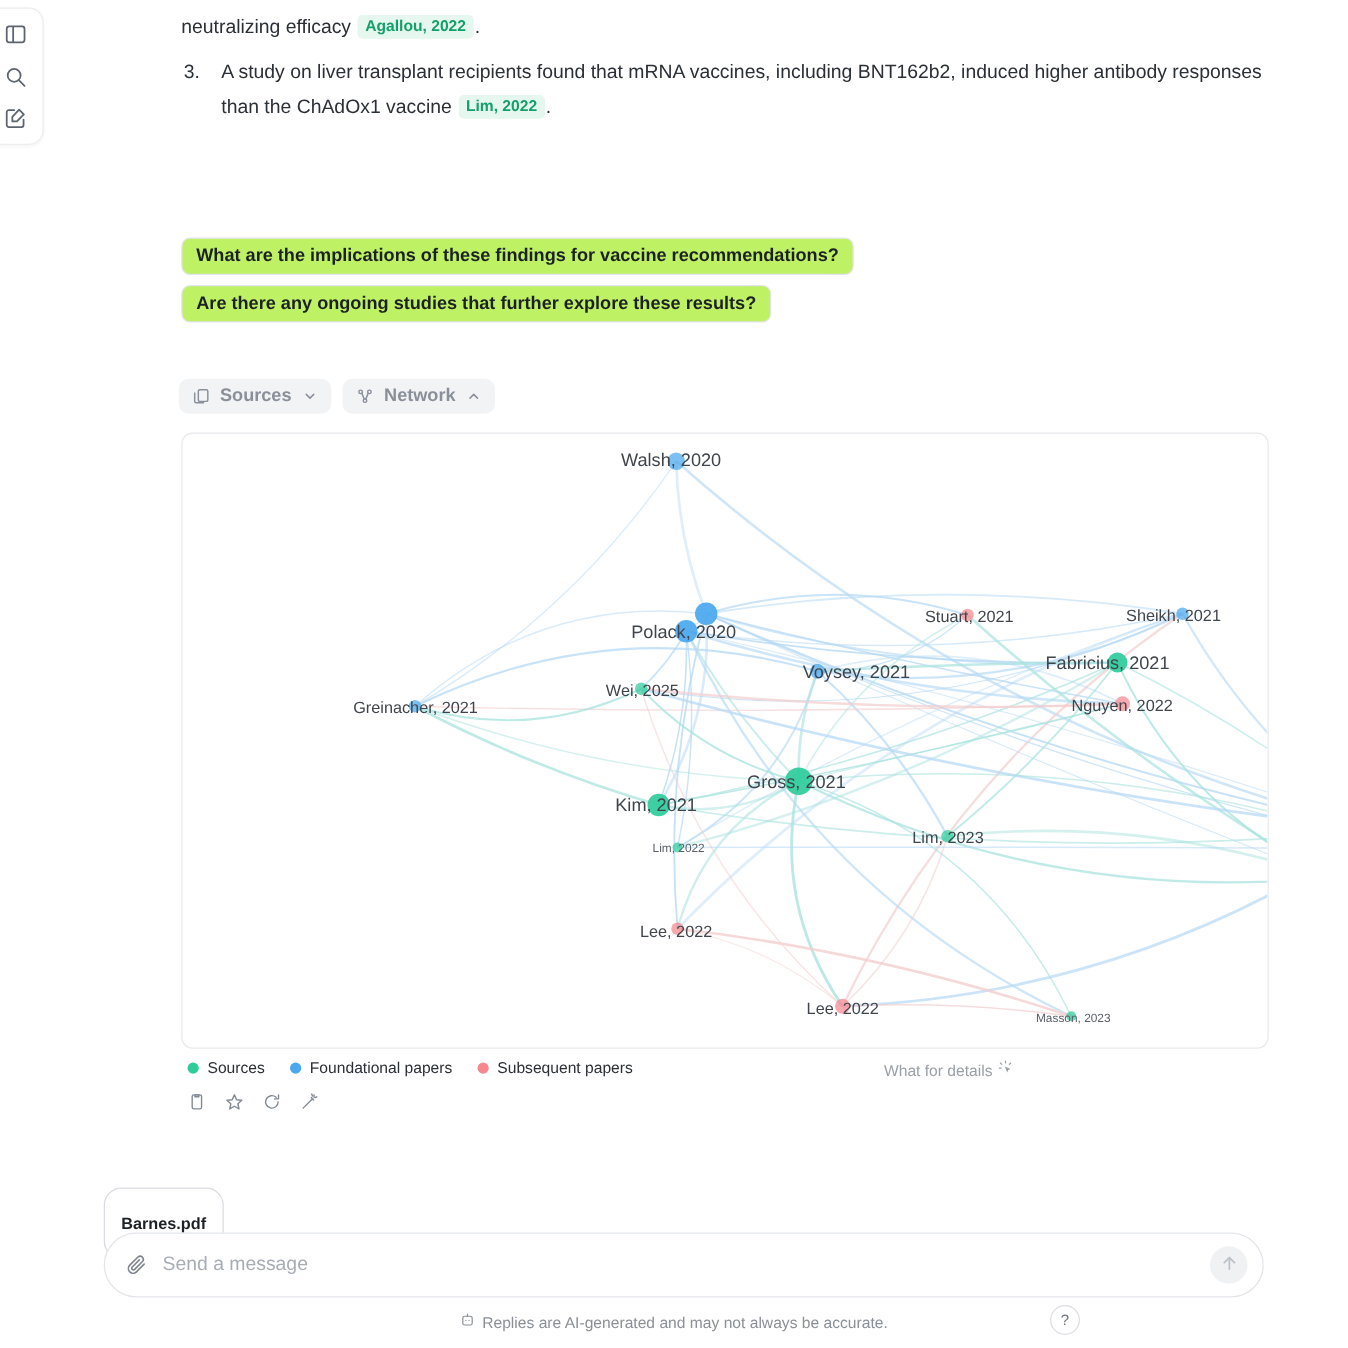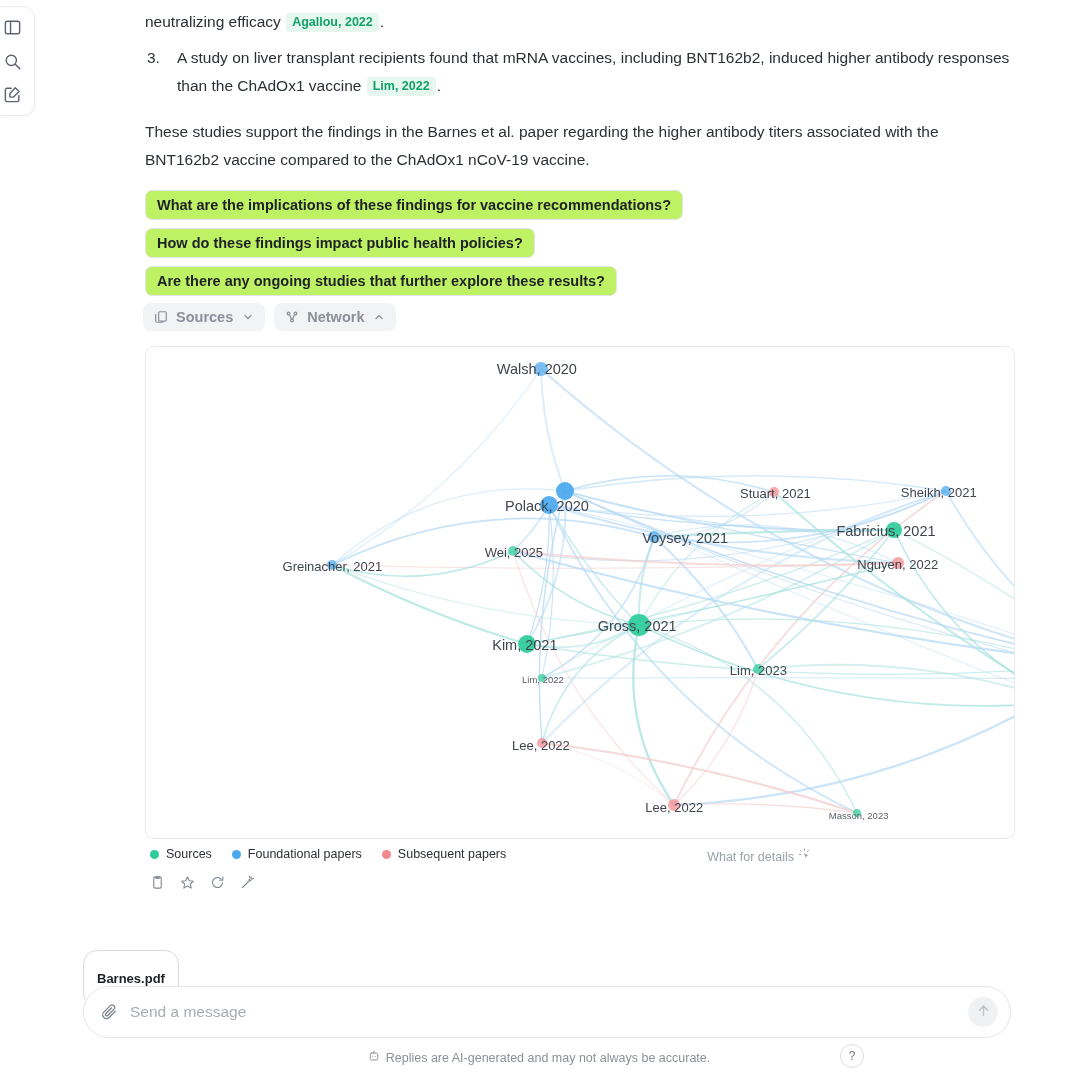--- a/index.html
+++ b/index.html
@@ -211,26 +211,24 @@
       </div>
       <div style="height:8px"></div>
       <ol class="ol">
         <li class="li">
           <span class="li-num">3.</span>
           <span>A study on liver transplant recipients found that mRNA vaccines, including BNT162b2, induced higher antibody responses than the ChAdOx1 vaccine</span>
           <span class="cite">Lim, 2022</span><span>.</span>
         </li>
       </ol>
       <div style="height:18px"></div>
-      <p class="para">These studies support the findings in the Barnes et al. paper regarding the higher antibody titers associated with the BNT162b2 vaccine compared to the ChAdOx1 nCoV-19 vaccine.</p>
     </div>
 
     <div class="suggestions">
       <span class="sugg-row"><button class="sugg">What are the implications of these findings for vaccine recommendations?</button></span>
-      <span class="sugg-row"><button class="sugg">How do these findings impact public health policies?</button></span>
       <span class="sugg-row"><button class="sugg">Are there any ongoing studies that further explore these results?</button></span>
     </div>
 
     <div class="tabs">
       <div class="tab">
         <span>
           <svg width="14" height="14" viewBox="0 0 24 24" fill="none" stroke="currentColor" stroke-width="2" stroke-linejoin="round">
             <rect x="8" y="3" width="13" height="16" rx="2"></rect>
               <path d="M16 21H5a2 2 0 0 1-2-2V7"></path>
           </svg>

